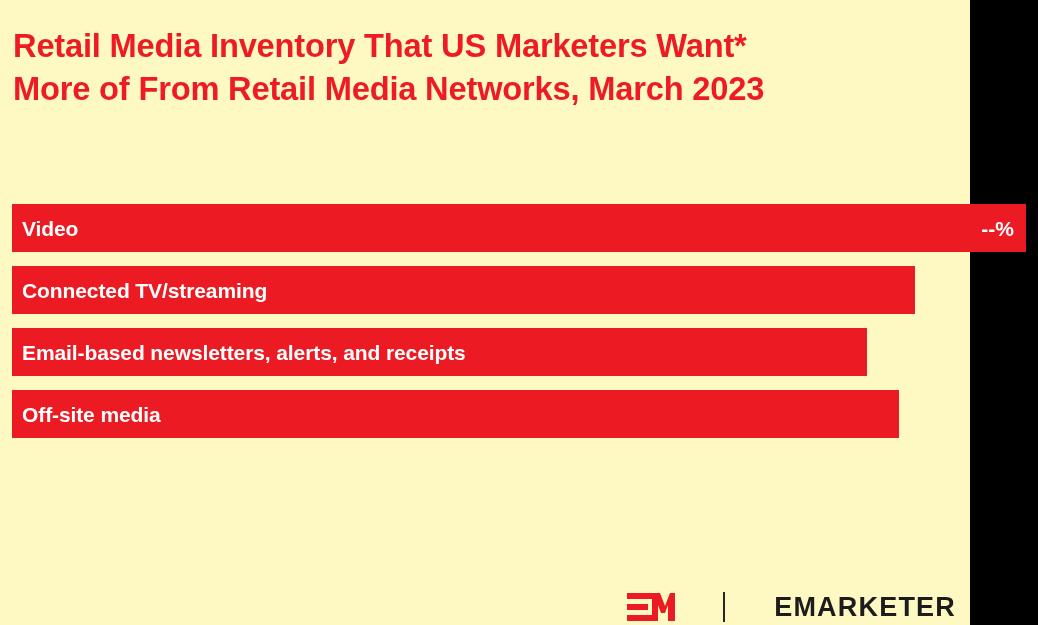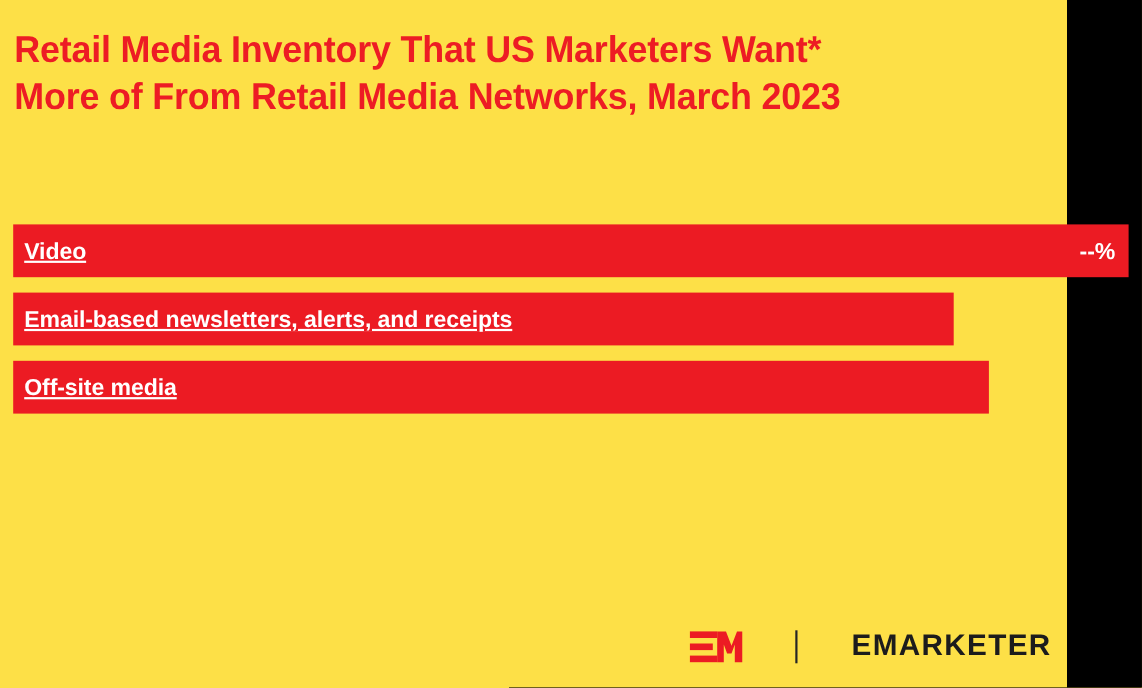--- a/index.html
+++ b/index.html
@@ -12,21 +12,21 @@
     height: 625px;
     overflow: hidden;
     font-family: "Liberation Sans", sans-serif;
     -webkit-font-smoothing: antialiased;
   }
 
   #chart-root {
     position: relative;
     width: 970px;
     height: 625px;
-    background: #fde047;
+    background: #fef9c3;
   }
 
   
   .chart-title {
     position: absolute;
     left: 13px;
     top: 24px;
     width: 1010px;
     color: #ED1C24;
     font-family: "Liberation Sans", sans-serif;
@@ -69,40 +69,40 @@
 
   .bar-label {
     color: #FFFFFF;
     font-family: "Liberation Sans", sans-serif;
     font-weight: bold;
     font-size: 21px;
     line-height: 21px;
     letter-spacing: -0.1px;
     white-space: nowrap;
     flex: 0 0 auto;
-    text-decoration: underline;
   }
 
   .bar-value {
     margin-left: auto;
     color: #FFFFFF;
     font-family: "Liberation Sans", sans-serif;
     font-weight: bold;
     font-size: 21px;
     line-height: 21px;
     white-space: nowrap;
     flex: 0 0 auto;
   }
 
   
   .logo {
     position: absolute;
     right: 14px;
-    bottom: 16px;
+    bottom: 0;
     display: flex;
+    align-items: center;
     height: 36px;
     gap: 36px;
   }
   .logo-mark {
     display: block;
     width: 48px;
     height: 30px;
   }
   .logo-divider {
     width: 2px;
@@ -129,20 +129,26 @@
 
   <div class="bars-area">
 
     <div class="bar-row">
       <div class="bar-fill" style="width:100.0%">
         <span class="bar-label">Video</span>
         <span class="bar-value">--%</span>
       </div>
     </div>
 
+    <div class="bar-row">
+      <div class="bar-fill" style="width:89.1%">
+        <span class="bar-label">Connected TV/streaming</span>
+
+      </div>
+    </div>
 
     <div class="bar-row">
       <div class="bar-fill" style="width:84.3%">
         <span class="bar-label">Email-based newsletters, alerts, and receipts</span>
 
       </div>
     </div>
 
     <div class="bar-row">
       <div class="bar-fill" style="width:87.5%">

